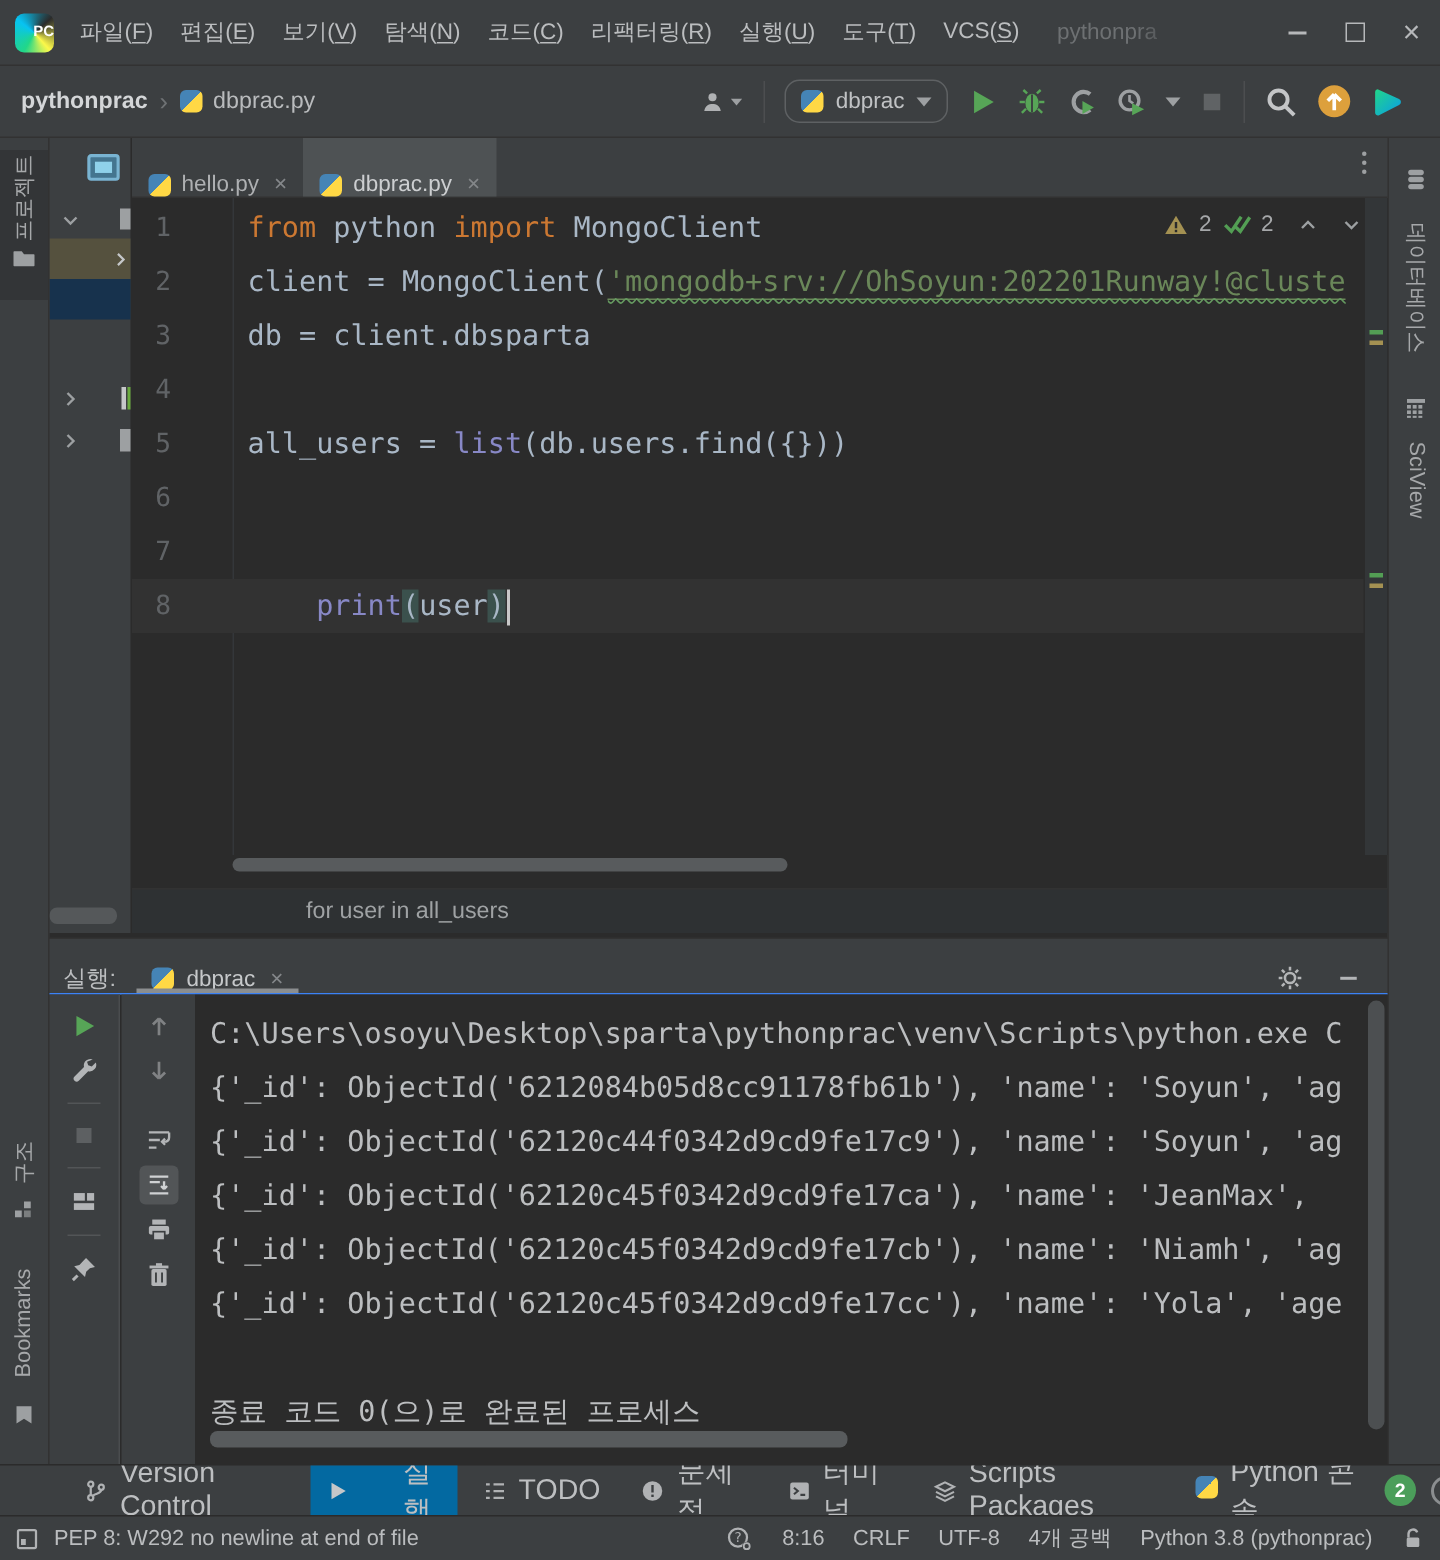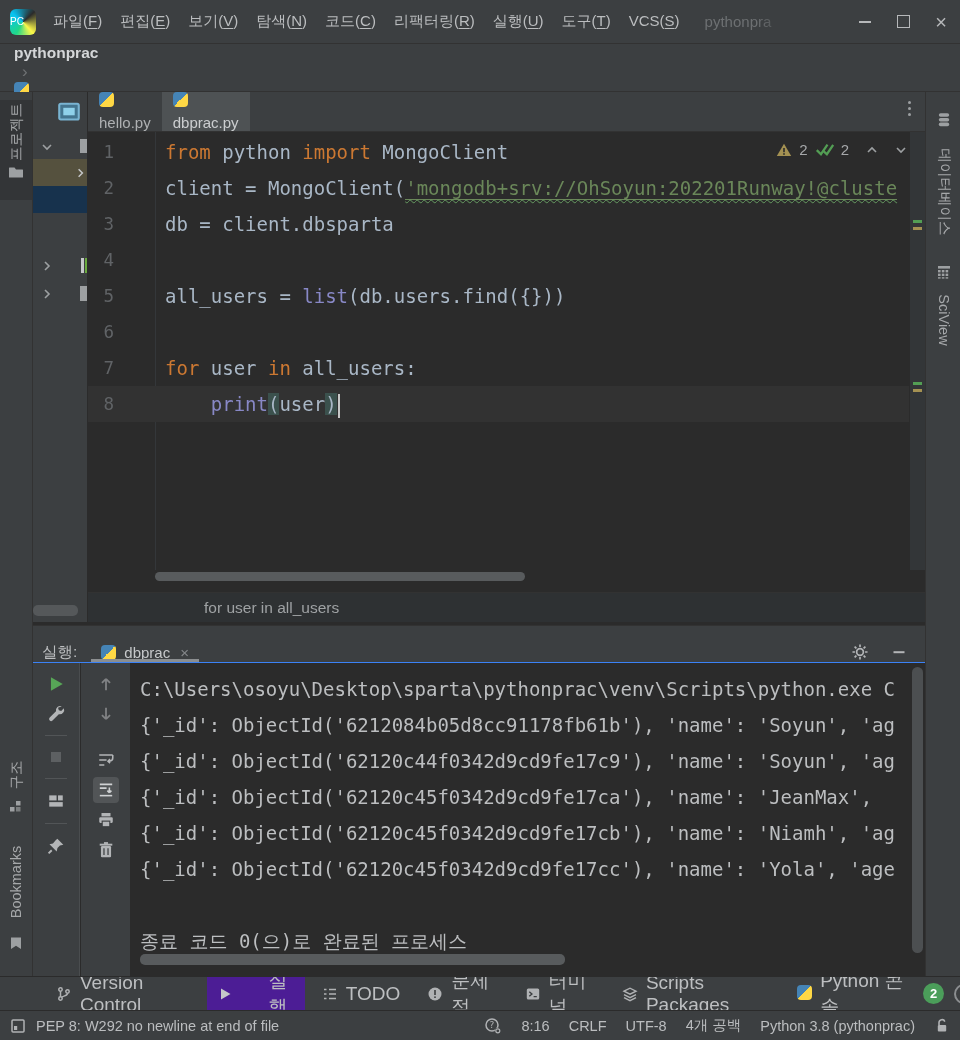--- a/index.html
+++ b/index.html
@@ -6,36 +6,36 @@
   .app{position:relative;width:960px;height:1040px;background:#3c3f41;overflow:hidden;
        font-family:"Liberation Sans",sans-serif;color:#bbbdbf;}
   .abs{position:absolute;}
   svg{display:block;}
   .i16{width:16px;height:16px;}
   .py-icon{display:inline-block;width:15px;height:15px;border-radius:4px;flex:none;
            background:linear-gradient(135deg,#4584b6 0 50%,#ffd845 50% 100%);}
   
   .titlebar{position:absolute;top:0;left:0;right:0;height:44px;display:flex;align-items:center;
             padding-left:10px;border-bottom:1px solid #323232;box-sizing:border-box;}
-  .pc-logo{width:26px;height:26px;border-radius:6px;flex:none;display:flex;align-items:center;justify-content:flex-start;
+  .pc-logo{width:26px;height:26px;border-radius:6px;flex:none;display:flex;align-items:center;justify-content:flex-end;
            background:conic-gradient(from 210deg,#21d789,#07c3f2,#2b2b2b 55%,#fcf84a 80%,#21d789);
-           color:#fff;font-size:10px;font-weight:normal;letter-spacing:0;}
+           color:#fff;font-size:10px;font-weight:bold;letter-spacing:0;}
   .menus{display:flex;margin-left:8px;}
   .menu-item{padding:5px 9px;font-size:15px;color:#bbbdbf;cursor:default;}
   .menu-item u{text-underline-offset:2px;}
   .win-title{margin-left:16px;font-size:15px;color:#6d7072;white-space:nowrap;overflow:hidden;width:86px;
              -webkit-mask-image:linear-gradient(to right,#000 60%,transparent);mask-image:linear-gradient(to right,#000 60%,transparent);}
   .win-btns{margin-left:auto;display:flex;height:100%;}
   .win-btn{width:38px;display:flex;align-items:center;justify-content:center;color:#b6b8ba;}
   .wb-min{width:12px;height:2px;background:#b6b8ba;}
   .wb-max{width:11px;height:11px;border:1.5px solid #b6b8ba;}
   .wb-close{font-size:20px;line-height:1;}
   
-  .navbar{position:absolute;top:44px;left:0;right:0;height:48px;display:flex;align-items:flex-start;
-          padding:0 0 0 14px;border-bottom:1px solid #323232;box-sizing:border-box;flex-direction:column;}
+  .navbar{position:absolute;top:44px;left:0;right:0;height:48px;display:flex;align-items:center;
+          padding:0 24px 0 14px;border-bottom:1px solid #323232;box-sizing:border-box;}
   .bc-project{font-weight:bold;color:#d4d6d8;font-size:15.5px;}
   .bc-chev{color:#6f7274;font-size:17px;margin:0 8px;}
   .bc-file{color:#b9bbbd;font-size:15.5px;margin-left:7px;}
   .nav-right{margin-left:auto;display:flex;align-items:center;gap:13px;}
   .vsep{width:1px;height:28px;background:#4c4e50;}
   .runbox{display:flex;align-items:center;gap:8px;border:1px solid #5e6163;border-radius:10px;
           padding:5px 10px;font-size:15px;color:#c0c2c4;}
   .ddchev{width:0;height:0;border-left:5px solid transparent;border-right:5px solid transparent;border-top:6px solid #9da0a2;}
   
   .lstrip{position:absolute;top:92px;bottom:64px;left:0;width:33px;background:#3c3f41;border-right:1px solid #323232;box-sizing:border-box;}
@@ -44,21 +44,21 @@
   .vl-left{transform:translate(-50%,-50%) rotate(-90deg);}
   .vl-right{transform:translate(-50%,-50%) rotate(90deg);}
   .proj-active-bg{position:absolute;left:0;top:8px;width:32px;height:100px;background:#333537;}
   
   .content{position:absolute;top:92px;bottom:64px;left:33px;width:892px;background:#2b2b2b;}
   .sliver{position:absolute;left:0;top:0;width:55px;height:530px;background:#3c3f41;border-right:1px solid #2b2b2b;overflow:hidden;box-sizing:border-box;}
   .tree-row{position:absolute;left:0;width:55px;height:27px;display:flex;align-items:center;}
   .editor-col{position:absolute;left:55px;top:0;right:0;height:530px;}
   .tabbar{position:absolute;top:0;left:0;right:0;height:40px;background:#3c3f41;border-bottom:1px solid #323232;
           display:flex;box-sizing:border-box;}
-  .tab{display:flex;align-items:flex-start;gap:7px;padding:0 11px;font-size:15px;color:#aeb0b2;flex-direction:column;}
+  .tab{display:flex;align-items:flex-end;gap:7px;padding:0 11px;font-size:15px;color:#aeb0b2;}
   .tab.active{background:#4e5254;color:#ccced0;}
   .tab .x{color:#84878a;font-size:15px;margin-left:3px;}
   .ellipsis-v{position:absolute;right:14px;top:9px;display:flex;flex-direction:column;gap:3px;}
   .ellipsis-v i{width:3px;height:3px;border-radius:50%;background:#9da0a2;}
   
   .editor{position:absolute;top:40px;left:0;right:0;height:438px;background:#2b2b2b;overflow:hidden;
           font-family:"DejaVu Sans Mono","Liberation Mono",monospace;font-size:19px;}
   .gutter-line{position:absolute;left:67px;top:0;bottom:0;width:1px;background:#34373a;}
   #code-rows{position:absolute;left:0;right:16px;top:2px;}
   .code-row{display:flex;height:36px;line-height:36px;}
@@ -98,21 +98,21 @@
   .sel-icon{background:#525557;border-radius:4px;padding:4px;margin:-4px;}
   .console{position:absolute;left:97px;right:0;top:0;bottom:0;background:#2b2b2b;overflow:hidden;}
   #console-rows{position:absolute;top:8px;left:10px;right:14px;
       font-family:"DejaVu Sans Mono","Liberation Mono",monospace;font-size:19px;line-height:36px;color:#bcbec0;white-space:pre;}
   .cvscroll{position:absolute;right:2px;top:4px;width:11px;height:286px;background:#4c4f51;border-radius:6px;}
   .chscroll{position:absolute;left:107px;bottom:11px;width:425px;height:11px;background:#585b5d;border-radius:5px;}
   
   .twbar{position:absolute;left:0;right:0;bottom:30px;height:34px;background:#3c3f41;border-top:1px solid #2b2b2b;
          display:flex;align-items:center;padding-left:46px;box-sizing:border-box;overflow:hidden;}
   .tw-item{display:flex;align-items:center;gap:8px;padding:5px 10px;font-size:19px;color:#bdbfc1;margin-right:7px;}
-  .tw-item.active{background:#4c1d95;gap:36px;}
+  .tw-item.active{background:#0369a1;gap:36px;}
   .tw-right{margin-left:auto;display:flex;align-items:center;gap:10px;}
   .badge{min-width:21px;height:21px;border-radius:11px;background:#4b9e5a;color:#fff;font-size:13px;font-weight:bold;
          display:flex;align-items:center;justify-content:center;}
   .partial-icon{width:16px;height:16px;border:2px solid #8b8e90;border-radius:50%;margin-right:-14px;flex:none;}
   .statusbar{position:absolute;left:0;right:0;bottom:0;height:30px;background:#3c3f41;border-top:1px solid #2b2b2b;
              display:flex;align-items:center;padding:0 10px;font-size:14.5px;color:#bbbdbf;box-sizing:border-box;}
   .sb-msg{margin-left:10px;}
   .sb-right{margin-left:auto;display:flex;align-items:center;gap:19px;}
 </style>
 </head>
@@ -338,21 +338,20 @@
             <div class="code-row">
               <span class="lnum">5</span>
               <span class="ctext"><span class="tok pl">all_users = </span><span class="tok fn">list</span><span class="tok pl">(db.users.find({}))</span></span>
             </div>
             <div class="code-row">
               <span class="lnum">6</span>
               <span class="ctext"></span>
             </div>
             <div class="code-row">
               <span class="lnum">7</span>
-              <span class="ctext"><span class="tok kw">for</span><span class="tok pl"> user </span><span class="tok kw">in</span><span class="tok pl"> all_users:</span></span>
             </div>
             <div class="code-row current">
               <span class="lnum">8</span>
               <span class="ctext"><span class="tok pl">    </span><span class="tok fn">print</span><span class="tok paren">(</span><span class="tok pl">user</span><span class="tok paren">)</span><span class="caret"></span></span>
             </div>
           </div>
         <div class="inspections">
           <svg class="i16" viewBox="0 0 16 16">
             <path d="M8 1.8 15.2 14H.8z" fill="#a49152"></path>
               <rect x="7.2" y="6" width="1.6" height="4.2" fill="#2b2b2b"></rect>

